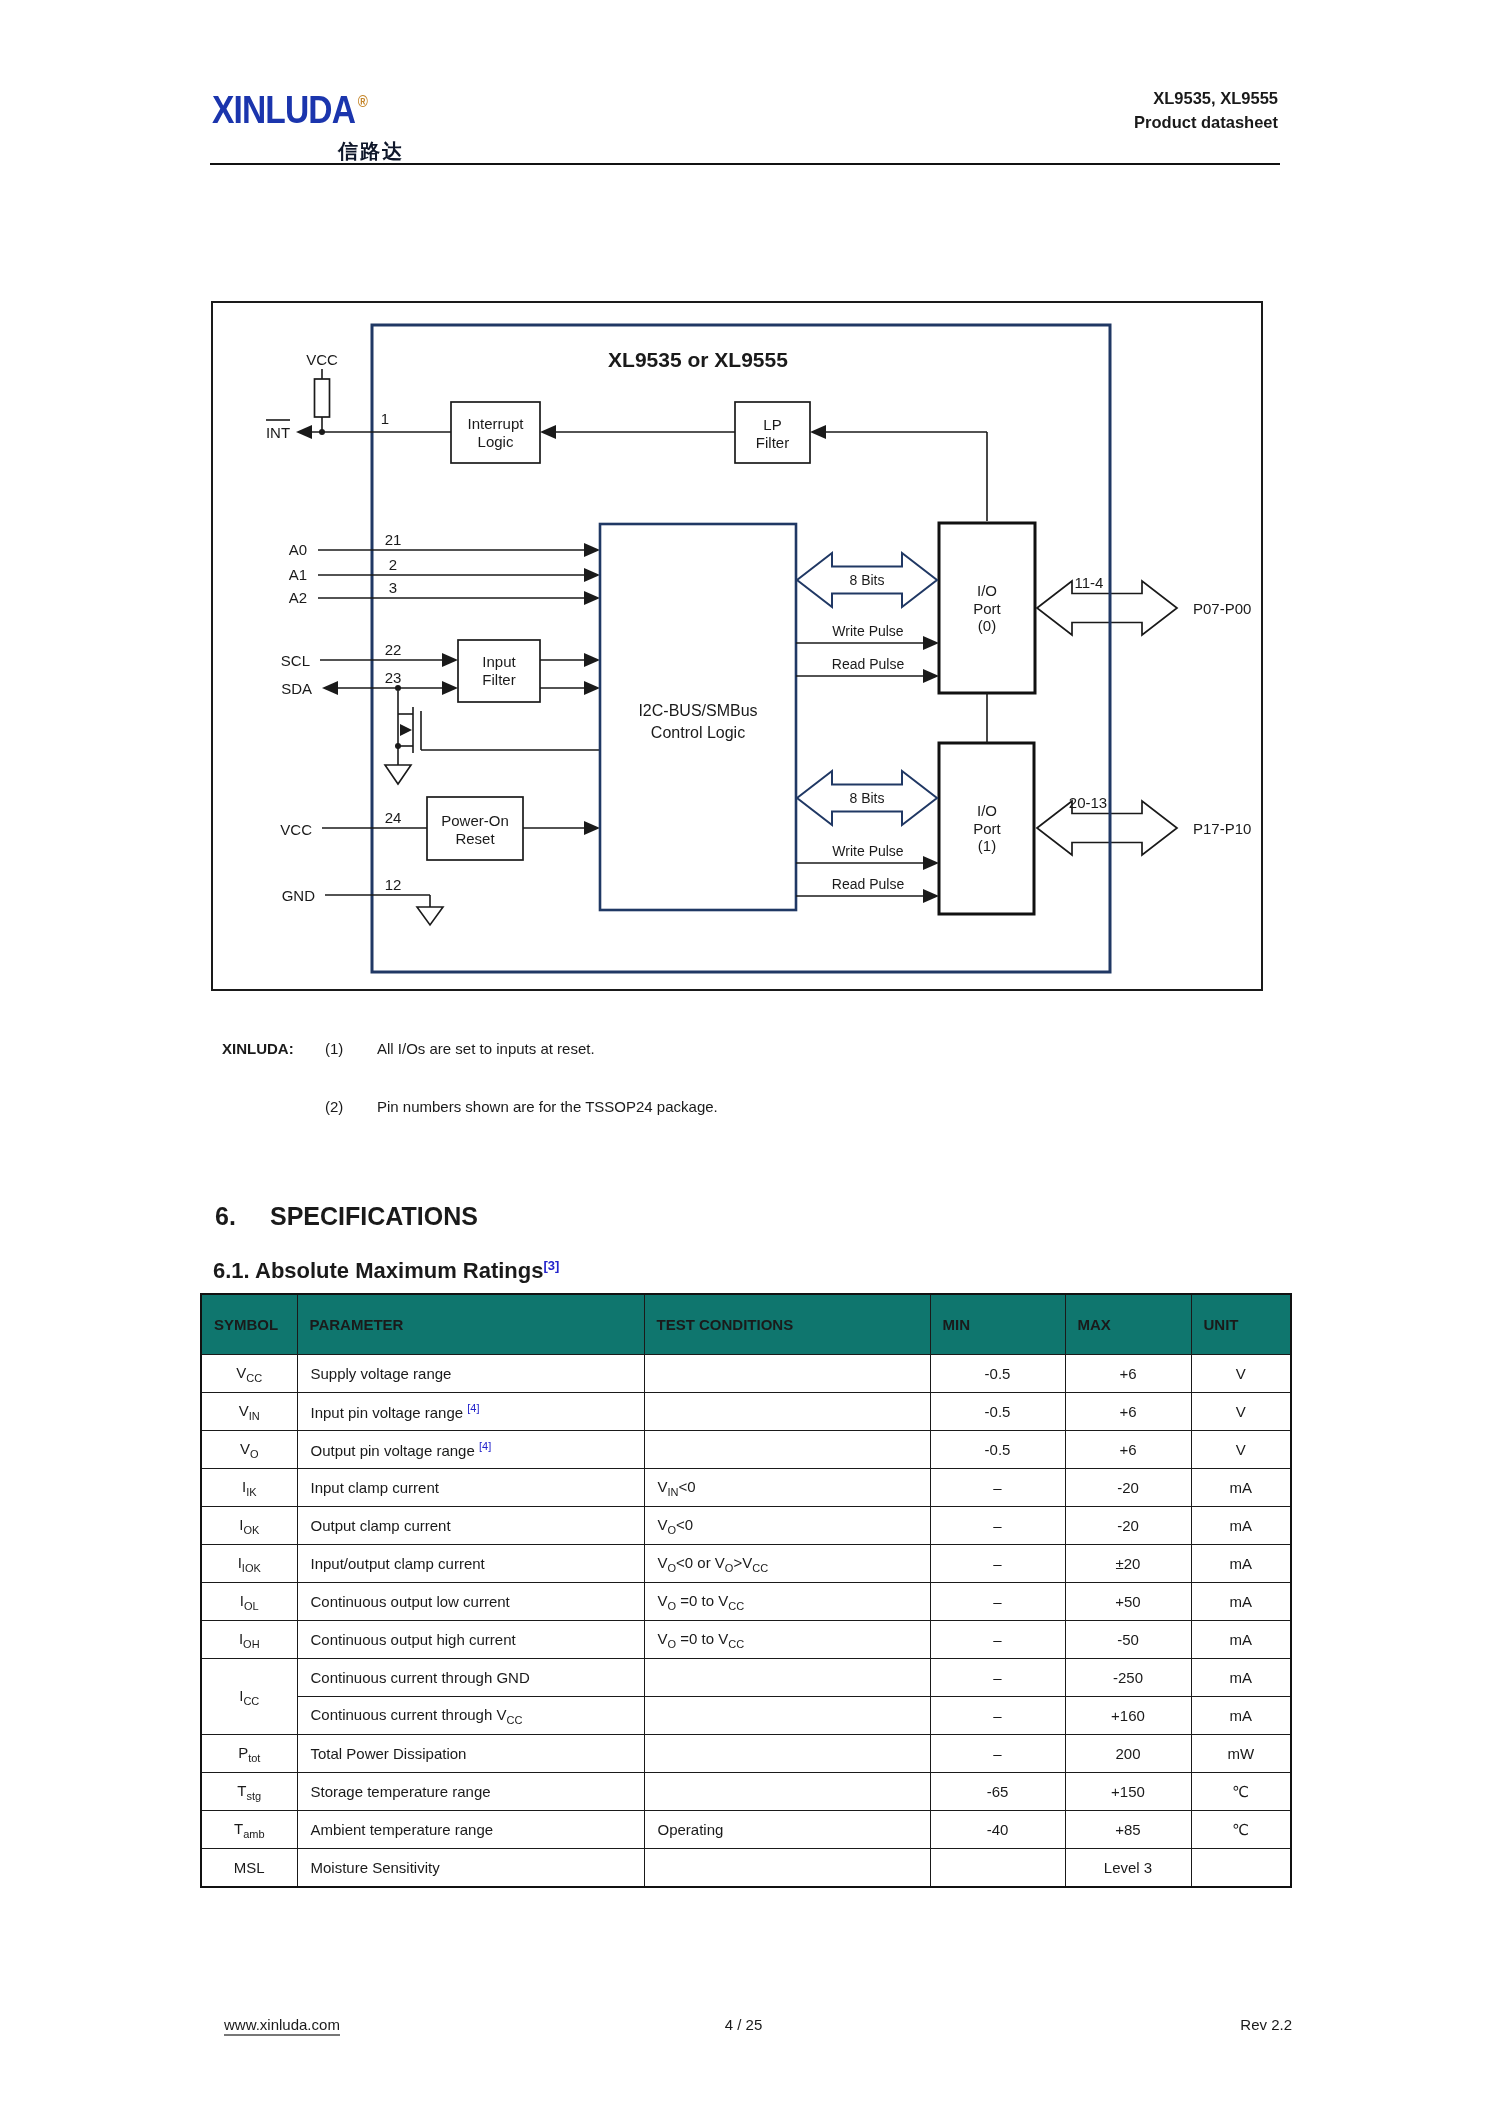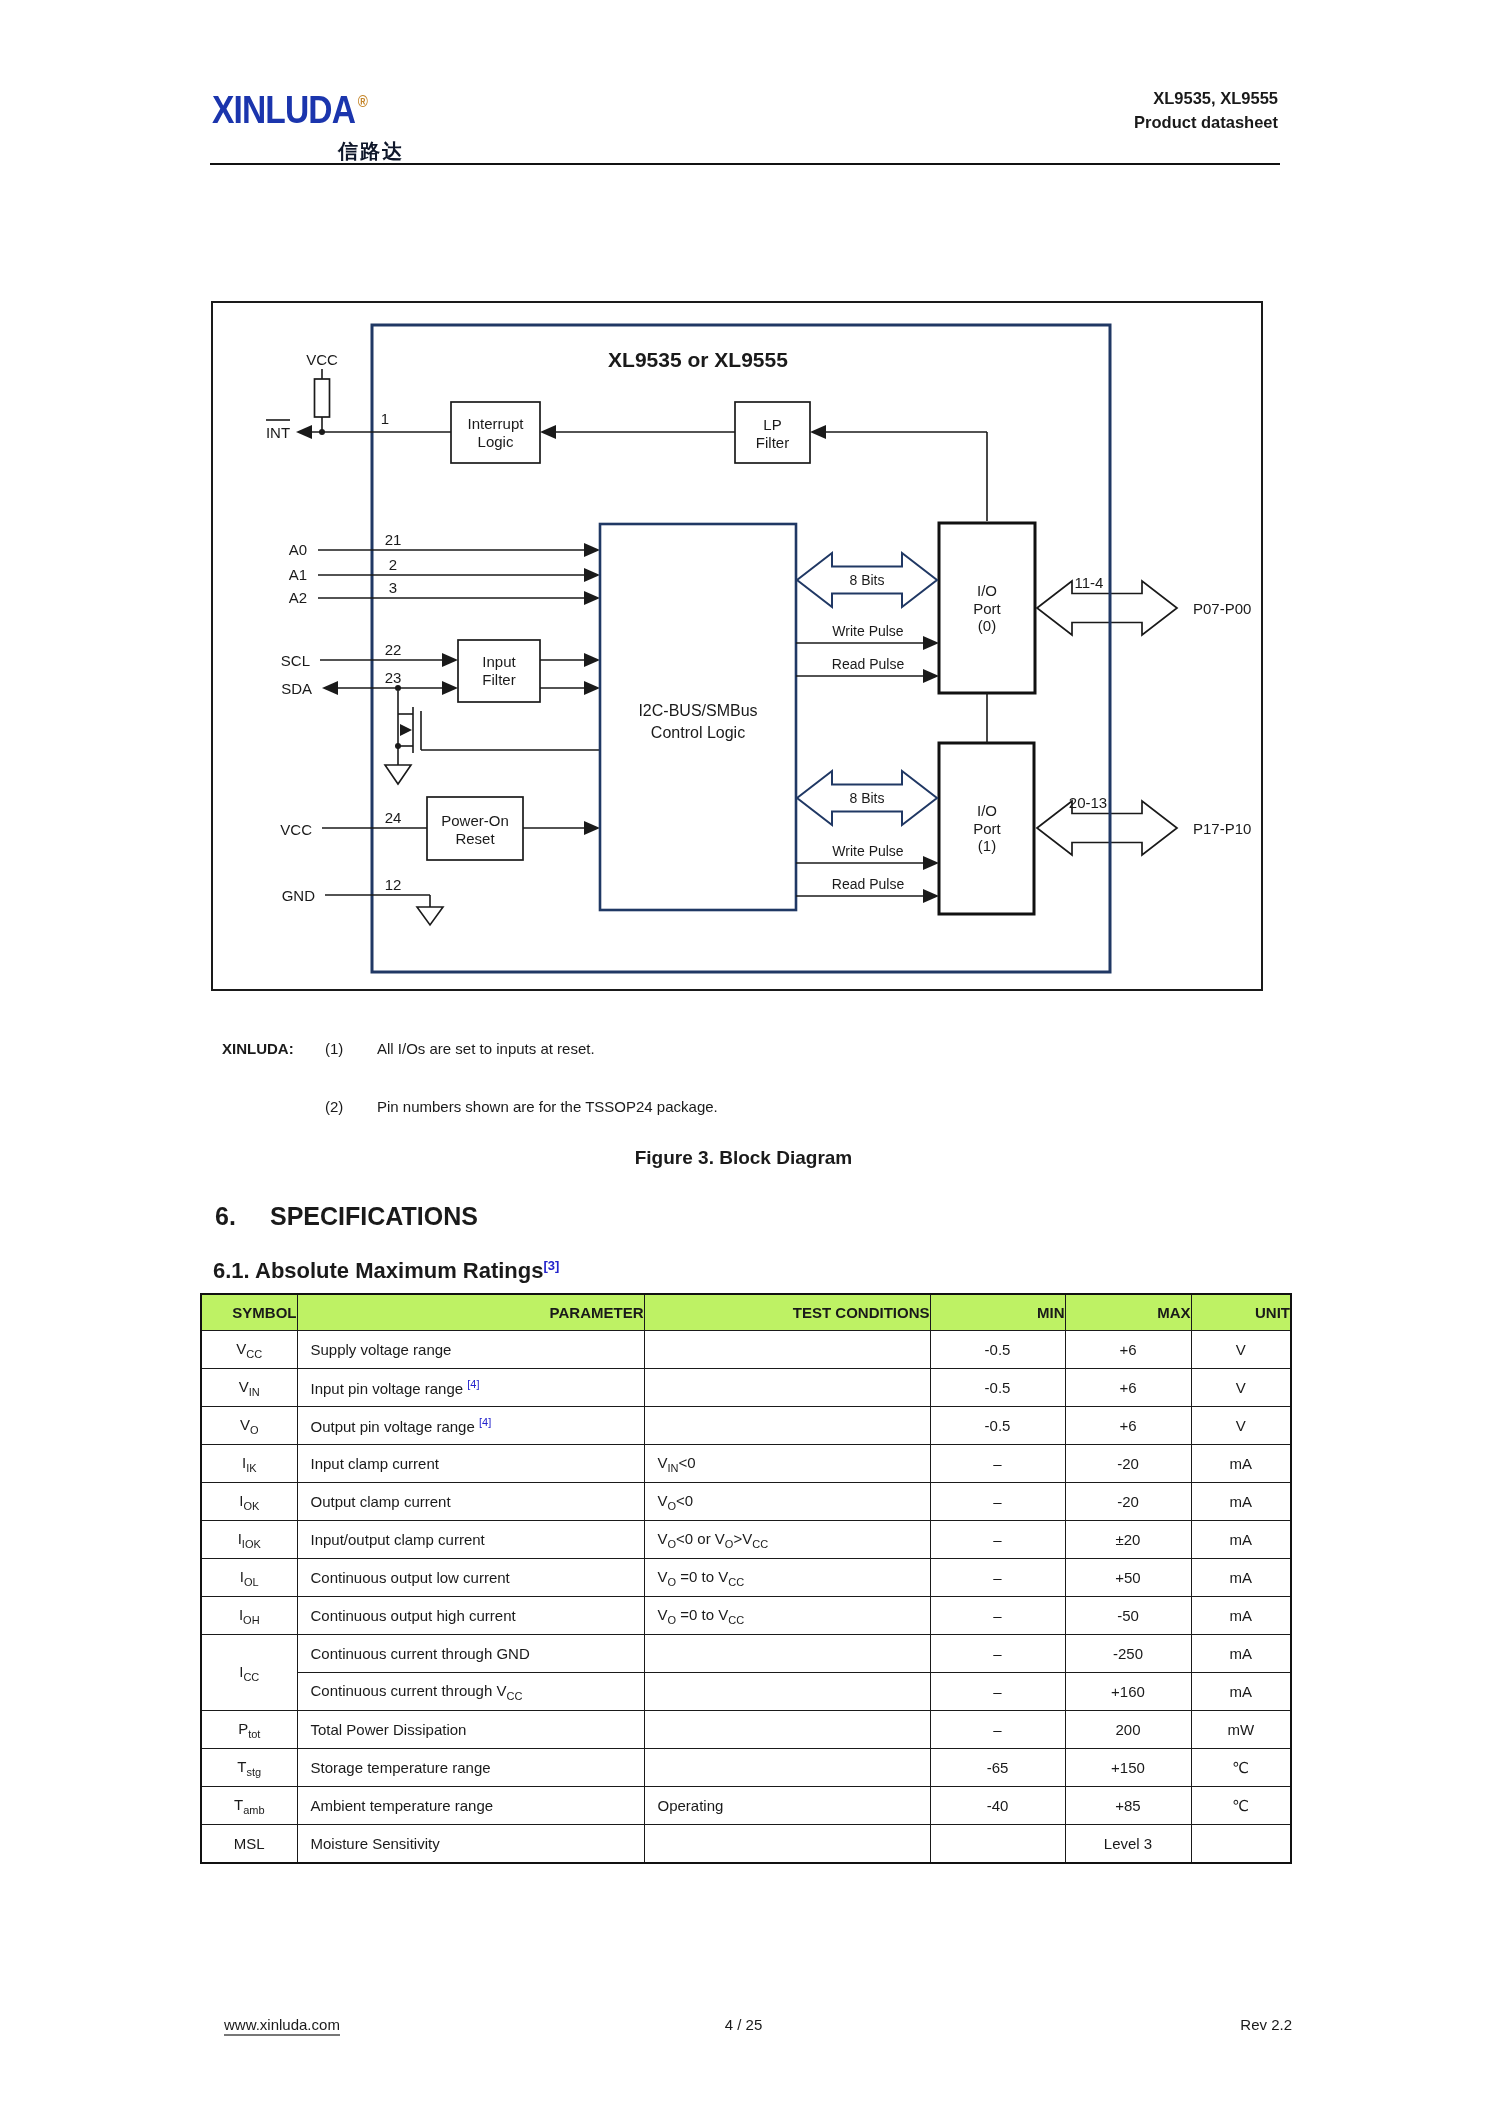--- a/index.html
+++ b/index.html
@@ -37,22 +37,22 @@
   .box{fill:#ffffff;stroke:#1a1a1a;stroke-width:1.7;}
   .boxthick{fill:#ffffff;stroke:#111111;stroke-width:3;}
   .navy{fill:none;stroke:#203864;stroke-width:3;}
   .navybox{fill:#ffffff;stroke:#203864;stroke-width:2.6;}
   .busarrow{fill:#ffffff;stroke:#203864;stroke-width:2;}
   .portarrow{fill:#ffffff;stroke:#1a1a1a;stroke-width:1.7;}
   .gnd{fill:#ffffff;stroke:#1a1a1a;stroke-width:1.6;}
 
   
   table.spec{border-collapse:collapse;table-layout:fixed;border:2px solid #111;}
-  table.spec th{background:#bef264;font-size:15px;font-weight:bold;height:35px;
-                border:1.5px solid #1a1a1a;text-align:right;padding:0;}
+  table.spec th{background:#0f766e;font-size:15px;font-weight:bold;height:35px;
+                border:1.5px solid #1a1a1a;text-align:left;padding:12px;}
   table.spec td{font-size:15px;height:37px;border:1.5px solid #1a1a1a;text-align:center;padding:0;}
   table.spec td.param,table.spec td.cond{text-align:left;padding-left:13px;}
   table.spec sub{font-size:11px;}
   table.spec sup.ref{color:#2323CC;font-size:11px;}
 
   
   .footer-link{border-bottom:2px solid #777;padding-bottom:1px;}
 </style>
 </head>
 <body>
@@ -202,21 +202,20 @@
   </svg>
 
   <div>
     <span class="abs small bold" style="left:222px;top:1040px;">XINLUDA:</span>
     <span class="abs small" style="left:325px;top:1040px;">(1)</span>
     <span class="abs small" style="left:377px;top:1040px;">All I/Os are set to inputs at reset.</span>
     <span class="abs small" style="left:325px;top:1098px;">(2)</span>
     <span class="abs small" style="left:377px;top:1098px;">Pin numbers shown are for the TSSOP24 package.</span>
   </div>
 
-  <div class="abs caption" style="left:0;top:1147px;">Figure 3. Block Diagram</div>
 
   <div class="abs h1" style="left:215px;top:1202px;">
     <span class="num">6.</span><span>SPECIFICATIONS</span>
   </div>
   <div class="abs h2" style="left:213px;top:1258px;">
     <span>6.1. Absolute Maximum Ratings</span><sup>[3]</sup>
   </div>
 
   <table class="spec abs" style="left:200px;top:1293px;width:1090px;">
     <colgroup>

